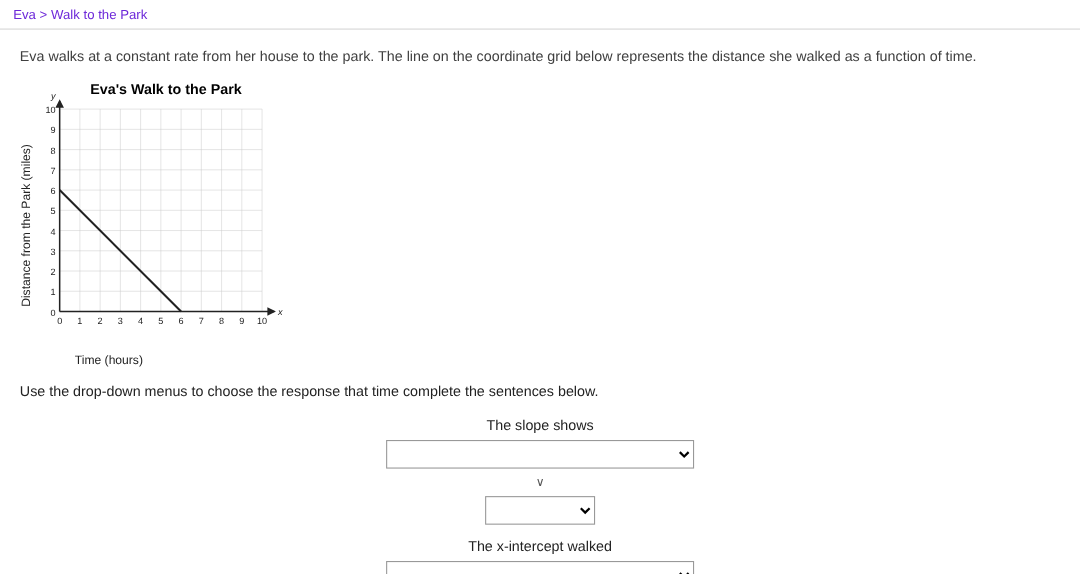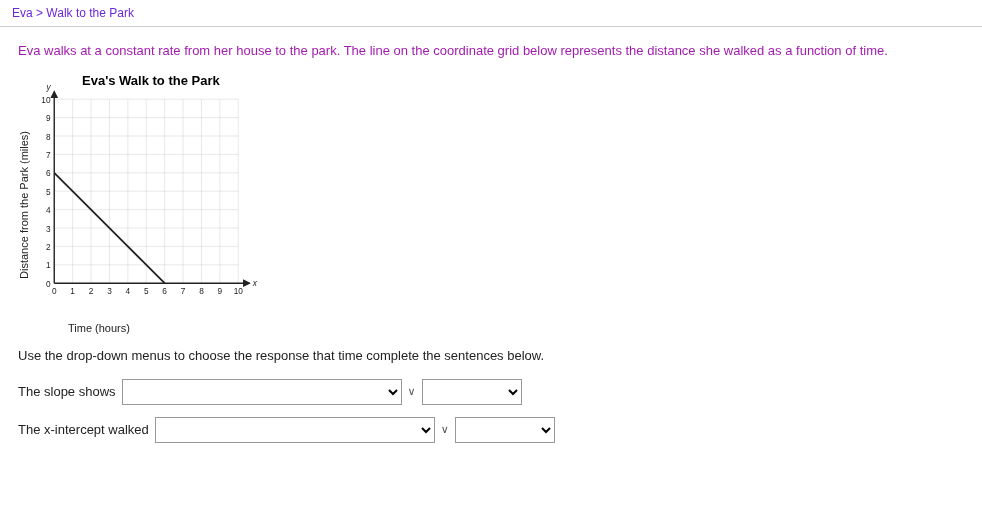--- a/index.html
+++ b/index.html
@@ -19,21 +19,21 @@
       font-size: 12px;
       color: #6d28d9;
     }
     .main-content {
       background: #fff;
       padding: 14px 18px 18px 18px;
       flex: 1;
     }
     .intro-text {
       font-size: 13px;
-      color: #a21caf;
+      color: #404040;
       margin-bottom: 12px;
       line-height: 1.5;
     }
     .chart-area {
       display: flex;
       flex-direction: column;
       align-items: flex-start;
       margin-bottom: 14px;
     }
     .chart-title {
@@ -77,20 +77,21 @@
       font-size: 13px;
       color: #222;
       margin-bottom: 16px;
       margin-top: 4px;
     }
     .sentence-row {
       display: flex;
       align-items: center;
       margin-bottom: 12px;
       gap: 6px;
+      flex-direction: column;
     }
     .sentence-label {
       font-size: 13px;
       color: #222;
       white-space: nowrap;
     }
     .dropdown-select {
       border: 1px solid #999;
       background: #fff;
       font-size: 13px;

